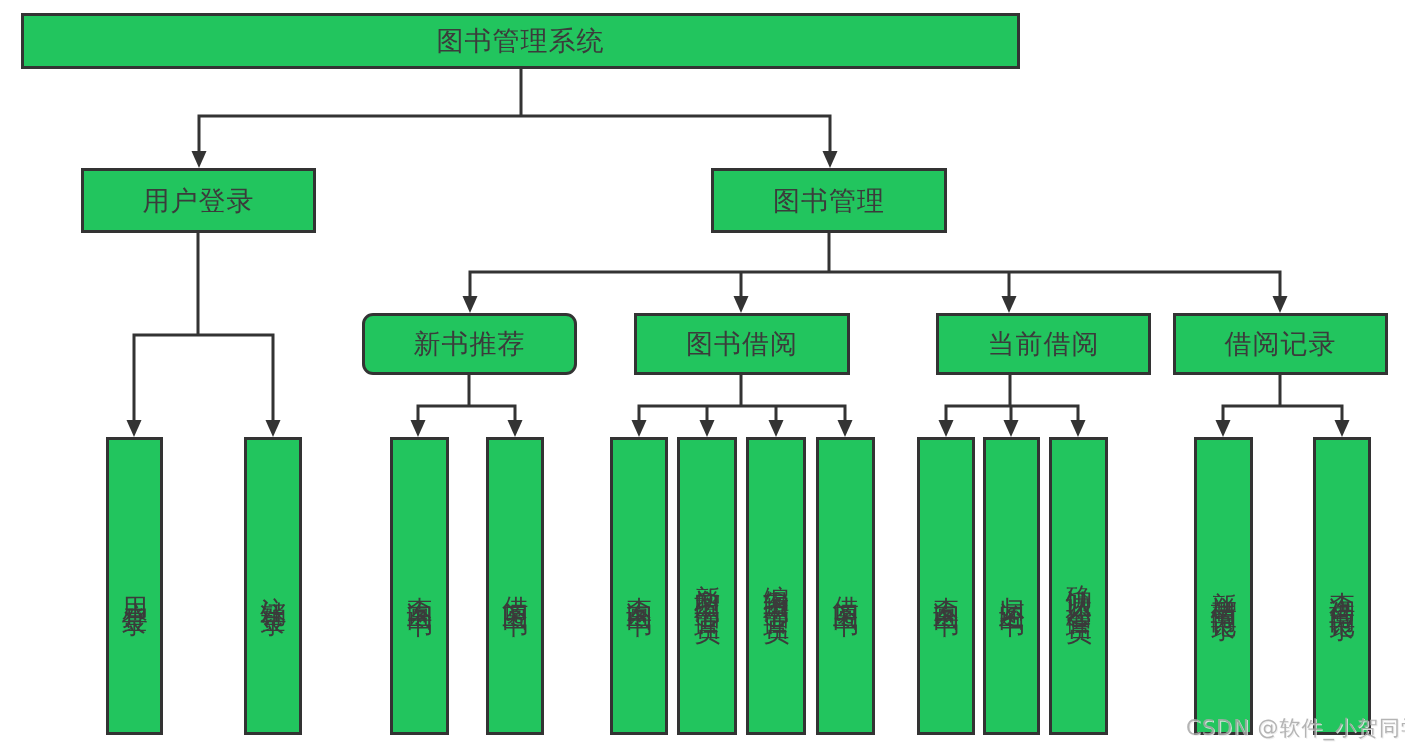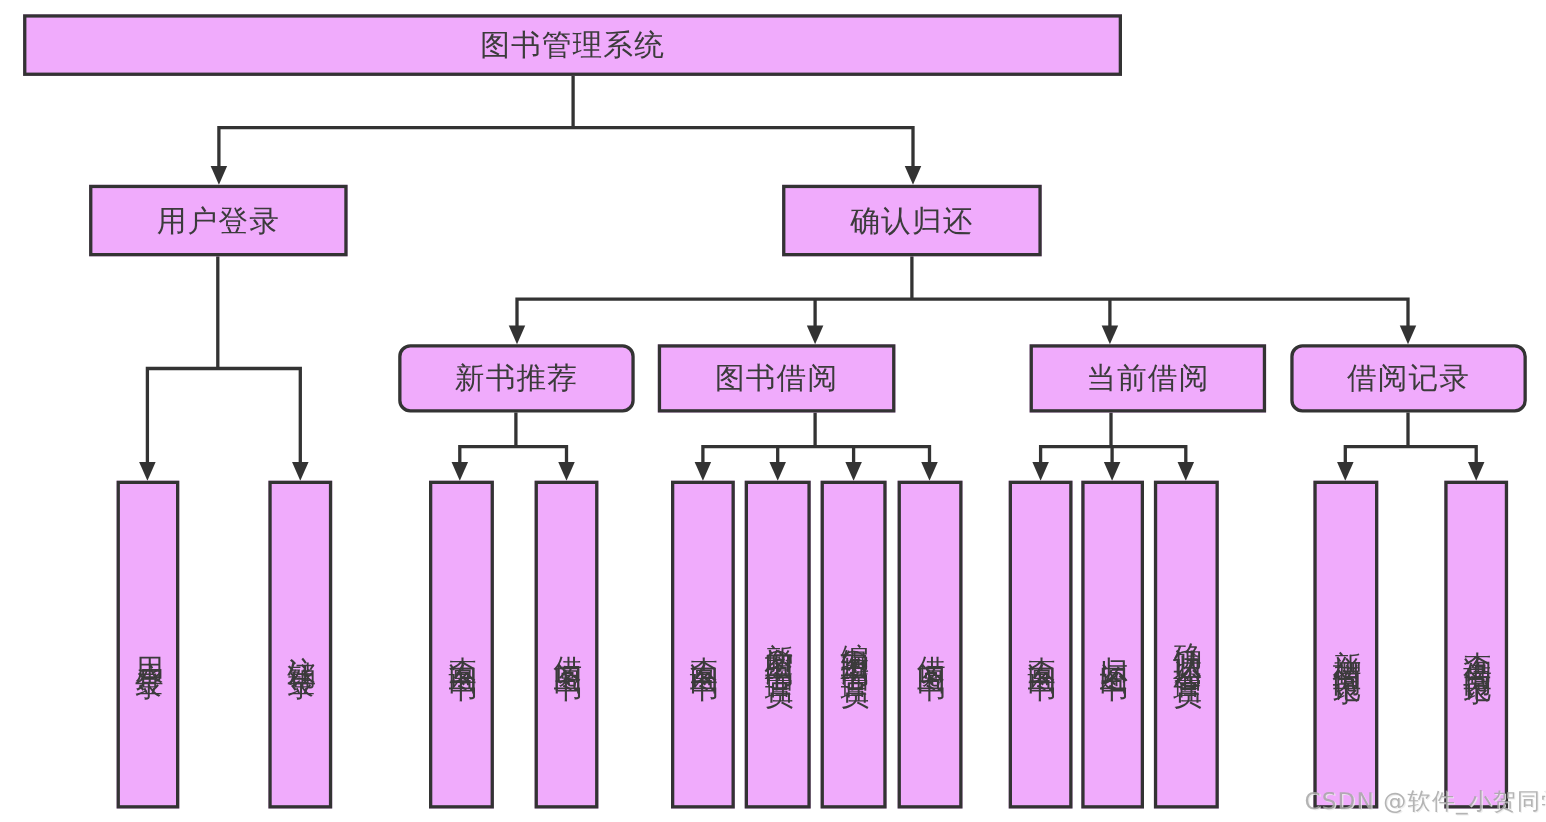--- a/index.html
+++ b/index.html
@@ -7,21 +7,21 @@
     position:relative;
     width:1405px;height:747px;
     background:#ffffff;
     font-family:"DejaVu Sans","Liberation Sans",sans-serif;
     overflow:hidden;
   }
   .box{
     position:absolute;
     box-sizing:border-box;
     border:3px solid #333333;
-    background:#f0abfc;
+    background:#22c55e;
     display:flex;
     align-items:center;
     justify-content:center;
     color:#3b3b3b;
   }
   .hlabel{
     font-size:27px;
     letter-spacing:1px;
     white-space:nowrap;
   }
@@ -115,33 +115,33 @@
   </svg>
 
   <div class="box" style="left:21px;top:13px;width:999px;height:56px;">
     <span class="hlabel">图书管理系统</span>
   </div>
 
   <div class="box" style="left:81px;top:168px;width:235px;height:65px;">
     <span class="hlabel">用户登录</span>
   </div>
   <div class="box" style="left:711px;top:168px;width:236px;height:65px;">
-    <span class="hlabel">确认归还</span>
+    <span class="hlabel">图书管理</span>
   </div>
 
   <div class="box" style="left:362px;top:313px;width:215px;height:62px;border-radius:11px;">
     <span class="hlabel">新书推荐</span>
   </div>
-  <div class="box" style="left:598px;top:313px;width:216px;height:62px;">
+  <div class="box" style="left:634px;top:313px;width:216px;height:62px;">
     <span class="hlabel">图书借阅</span>
   </div>
   <div class="box" style="left:903px;top:313px;width:215px;height:62px;margin-left:33px;">
     <span class="hlabel">当前借阅</span>
   </div>
-  <div class="box" style="left:1173px;top:313px;width:215px;height:62px;border-radius:11px;">
+  <div class="box" style="left:1173px;top:313px;width:215px;height:62px;">
     <span class="hlabel">借阅记录</span>
   </div>
 
   <div class="box vbox" style="left:106px;top:437px;width:57px;height:298px;">
     <span>用户登录</span>
   </div>
   <div class="box vbox" style="left:244px;top:437px;width:58px;height:298px;">
     <span>注销登录</span>
   </div>
 

